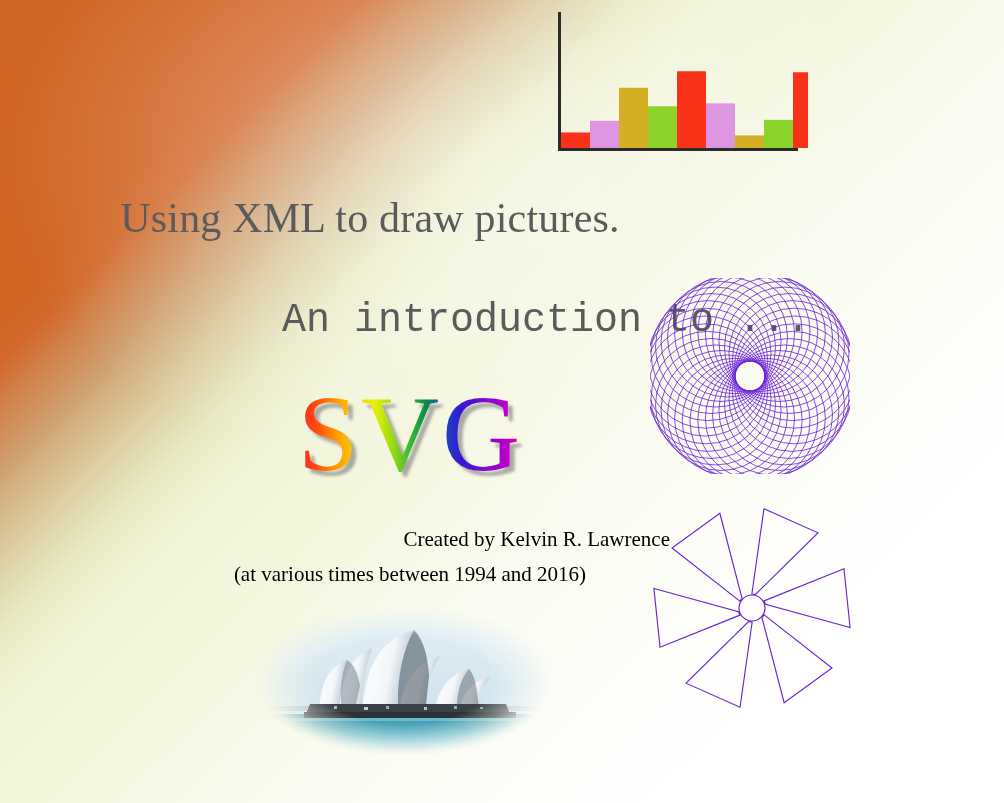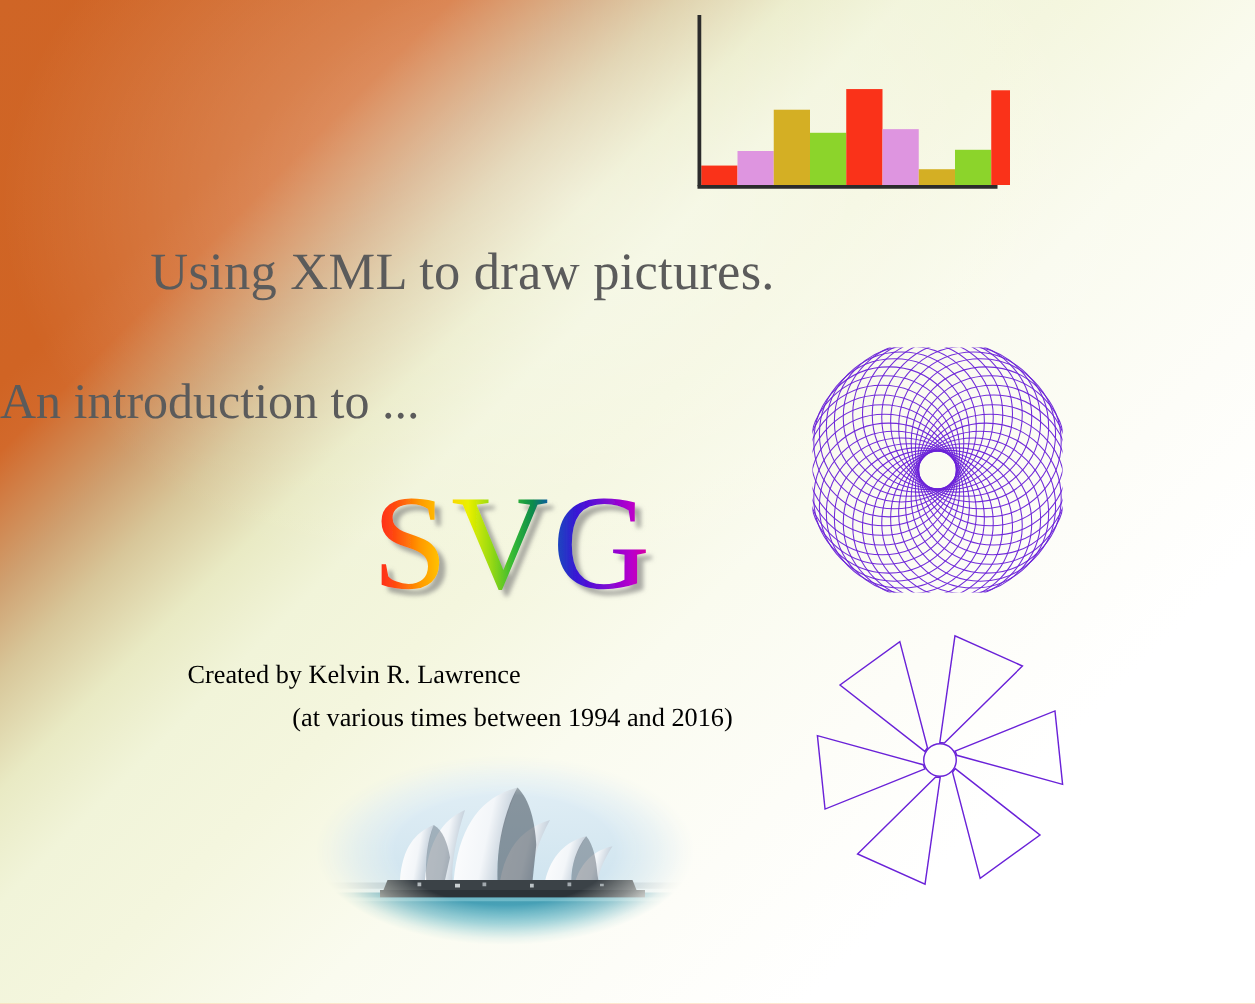--- a/index.html
+++ b/index.html
@@ -9,21 +9,21 @@
     background: #ffffff;
   }
   body {
     font-family: "Liberation Serif", serif;
   }
   #slide {
     position: relative;
     width: 1004px;
     height: 803px;
     overflow: hidden;
-    background: #fdba74;
+    background: #7dd3fc;
   }
   
   #bg-wash {
     position: absolute;
     inset: 0;
     background:
       linear-gradient(135deg,
         #cf6526 0%,
         #d06424 17%,
         #d2692b 20%,
@@ -55,31 +55,32 @@
     left: 0; top: 196px; width: 740px;
     text-align: center;
     font-size: 42px;
     line-height: 1.05;
     color: #5b5b5b;
     letter-spacing: 0.2px;
     white-space: nowrap;
   }
   #title-line-2 {
     left: 0; top: 300px; width: 810px;
-    text-align: left;
+    text-align: right;
     font-size: 40px;
     line-height: 1.05;
     color: #5b5b5b;
     white-space: nowrap;
+    font-family: Liberation Mono, monospace;
   }
 
   
   #credit-1 {
     left: 150px; top: 527px; width: 520px;
-    text-align: left;
+    text-align: right;
     font-size: 21px;
     color: #000000;
     white-space: nowrap;
   }
   #credit-2 {
     left: 150px; top: 562px; width: 520px;
     text-align: center;
     font-size: 21px;
     color: #000000;
     white-space: nowrap;

